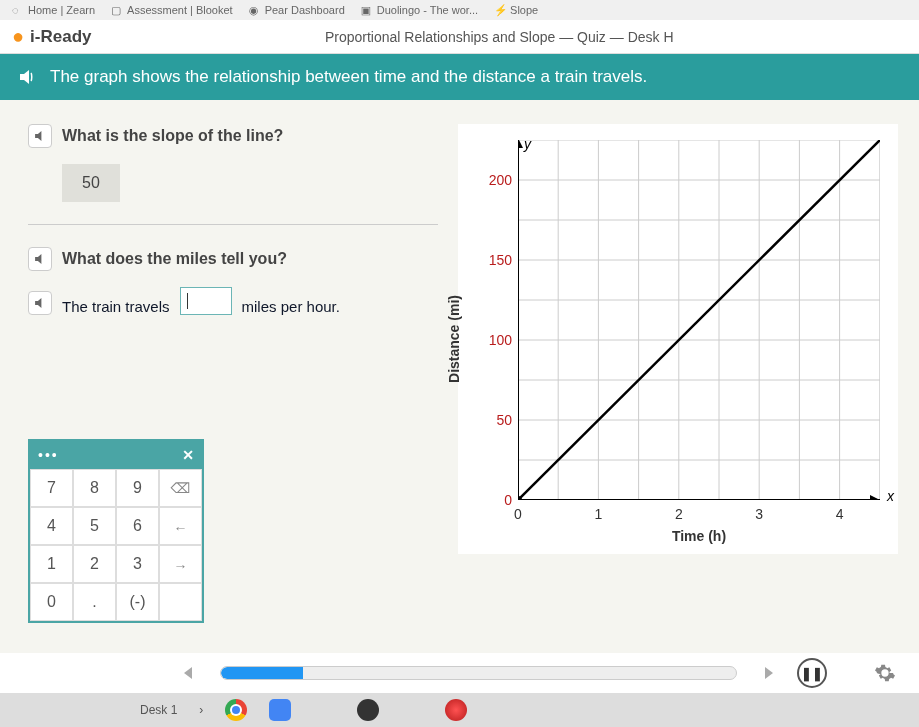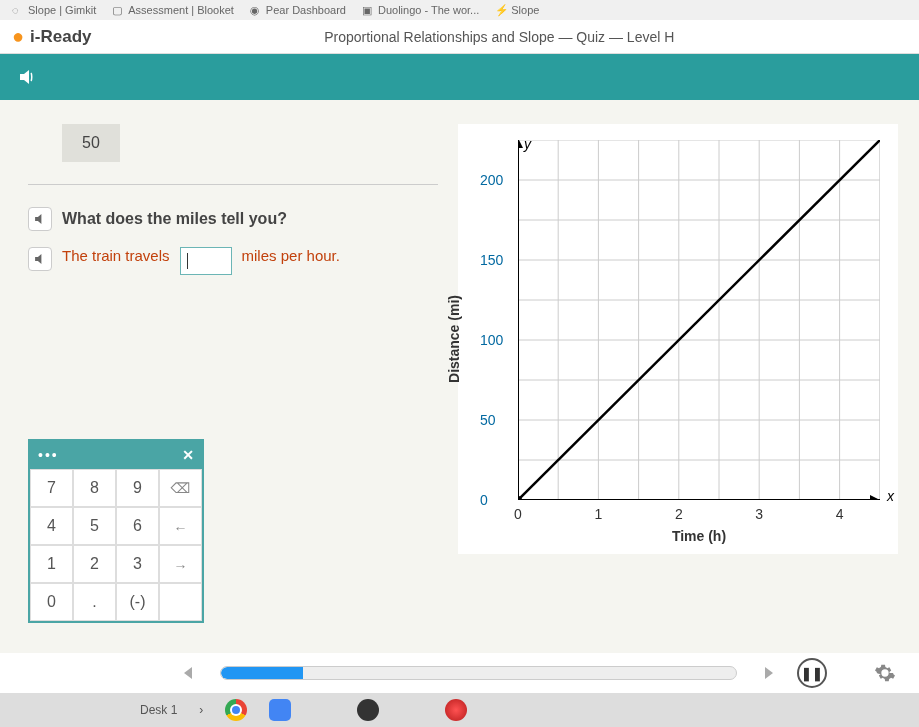--- a/index.html
+++ b/index.html
@@ -92,24 +92,24 @@
       font-size: 16px;
       color: #444;
       display: inline-block;
       margin-left: 34px;
       min-width: 48px;
       text-align: center;
     }
     .divider { border: none; border-top: 1px solid #ccc; margin: 22px 0; }
     .sentence-row {
       display: flex;
-      align-items: flex-start;
+      align-items: flex-end;
       gap: 10px;
       font-size: 15px;
-      color: #c2410c;
+      color: #0f172a;
       margin-top: 14px;
     }
     .blank-input {
       border: 1px solid #6bb5b5;
       background: #fff;
       width: 52px;
       height: 28px;
       display: inline-flex;
       align-items: center;
       justify-content: center;
@@ -172,23 +172,23 @@
       margin-left: 54px;
       margin-top: 4px;
       width: 362px;
       height: 360px;
     }
     .chart-svg { width: 100%; height: 100%; }
     .y-tick {
       position: absolute;
       left: -38px;
       font-size: 14px;
-      color: #0369a1;
+      color: #b91c1c;
       transform: translateY(-50%);
-      text-align: left;
+      text-align: right;
       width: 32px;
     }
     .x-tick {
       position: absolute;
       bottom: -22px;
       font-size: 14px;
       color: #333;
       transform: translateX(-50%);
     }
     .y-axis-label {
@@ -278,21 +278,21 @@
       font-size: 16px;
       color: #000;
     }
   </style>
 </head>
 <body>
 
 <div class="bookmarks-bar">
   <div class="bookmark">
       <span class="bookmark-icon">◌</span>
-      <span>Slope | Gimkit</span>
+      <span>Home | Zearn</span>
     </div>
   <div class="bookmark">
       <span class="bookmark-icon">▢</span>
       <span>Assessment | Blooket</span>
     </div>
   <div class="bookmark">
       <span class="bookmark-icon">◉</span>
       <span>Pear Dashboard</span>
     </div>
   <div class="bookmark">
@@ -304,36 +304,45 @@
       <span>Slope</span>
     </div>
 </div>
 
 <div class="header-bar">
   <div class="iready-logo">
     <span class="iready-dot">●</span>
       <span class="iready-dot2"></span>
       <span>i-Ready</span>
   </div>
-  <div class="lesson-title">Proportional Relationships and Slope — Quiz — Level H</div>
+  <div class="lesson-title">Proportional Relationships and Slope — Quiz — Desk H</div>
 </div>
 
 <div class="prompt-bar">
   <span class="audio-icon">
     <svg width="20" height="20" viewBox="0 0 20 20">
         <path d="M3 7v6h4l5 4V3L7 7H3z" fill="#fff"></path>
         <path d="M14 6c1 1 1 7 0 8" stroke="#fff" stroke-width="1.5" fill="none"></path>
       </svg>
   </span>
+  <span>The graph shows the relationship between time and the distance a train travels.</span>
 </div>
 
 <div class="content">
   <div class="left-col">
 
     <div class="question-block">
+      <div class="question-row">
+        <span class="audio-btn">
+          <svg width="14" height="14" viewBox="0 0 20 20">
+              <path d="M3 7v6h4l5 4V3L7 7H3z" fill="#666"></path>
+            </svg>
+        </span>
+        <span>What is the slope of the line?</span>
+      </div>
       <div class="answer-box">50</div>
     </div>
 
     <hr class="divider">
 
     <div class="question-block">
       <div class="question-row">
         <span class="audio-btn">
           <svg width="14" height="14" viewBox="0 0 20 20">
               <path d="M3 7v6h4l5 4V3L7 7H3z" fill="#666"></path>

